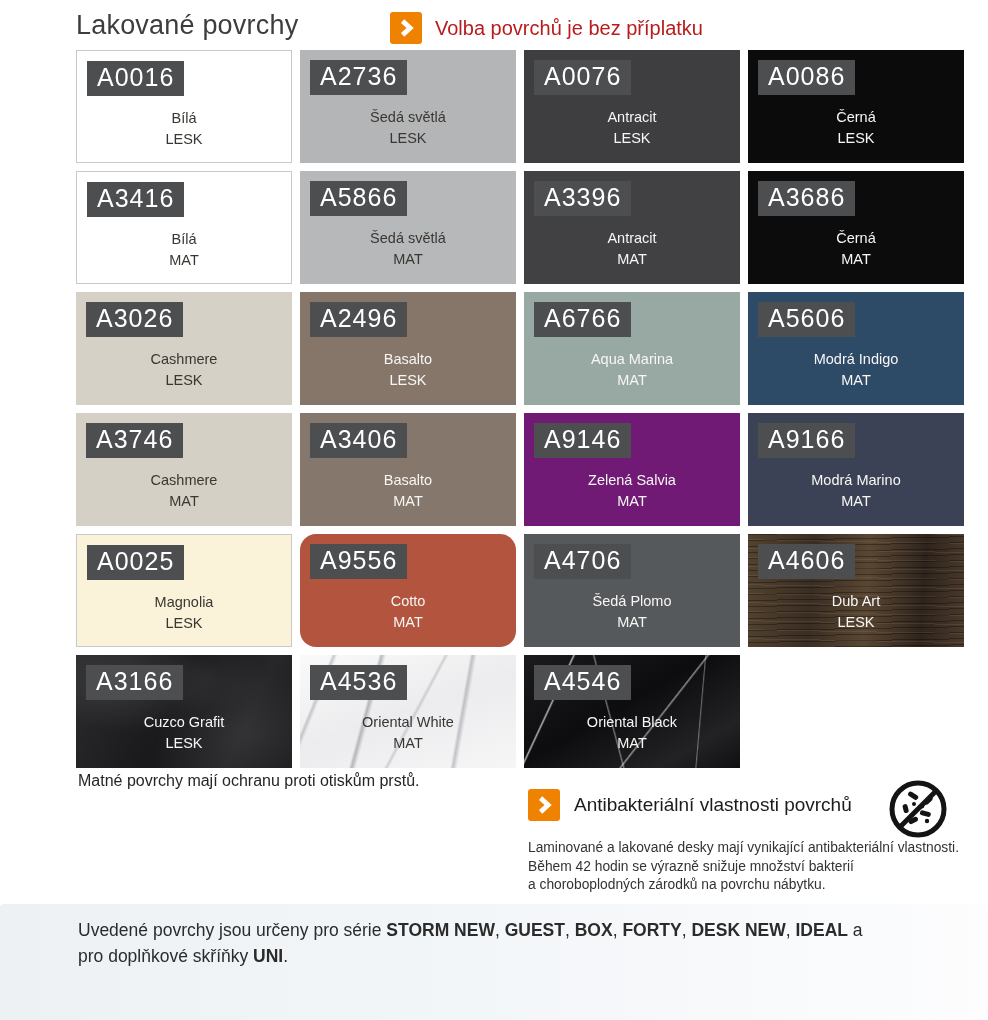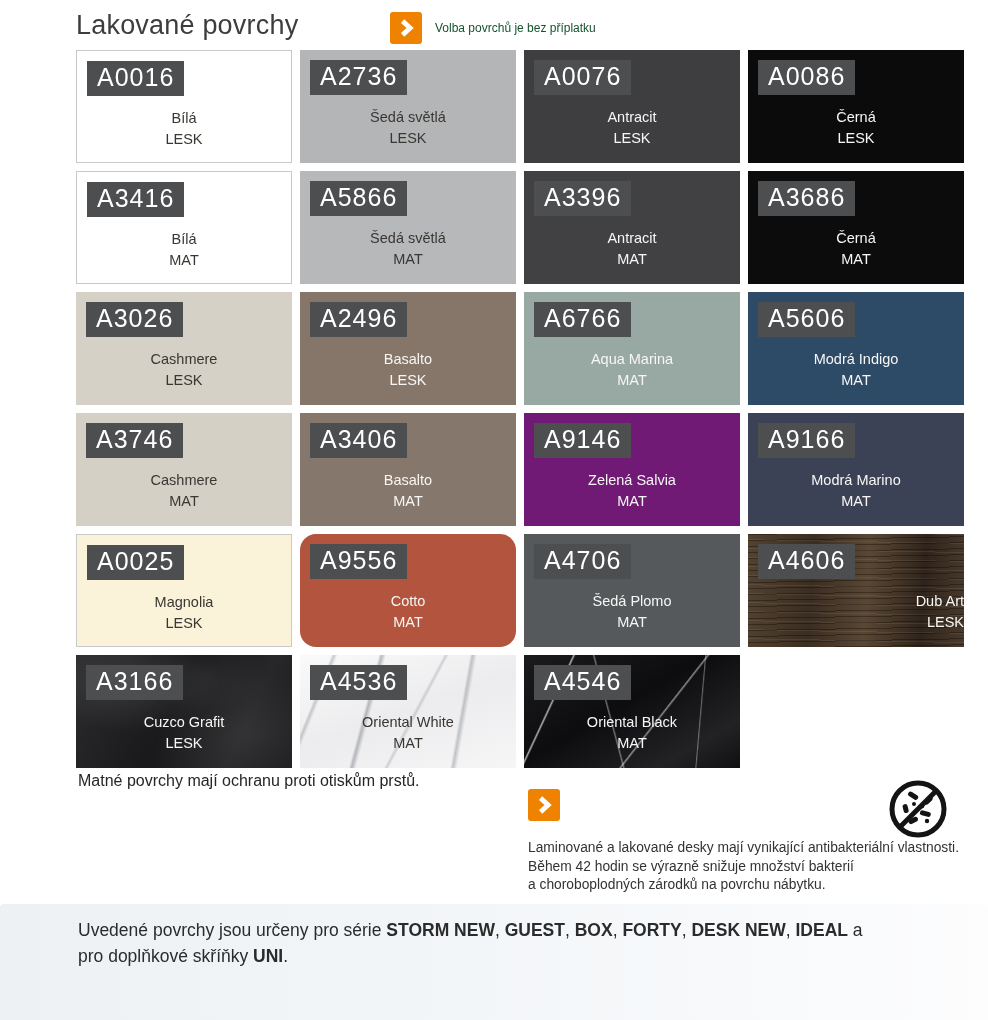--- a/index.html
+++ b/index.html
@@ -3,39 +3,39 @@
 <meta charset="utf-8">
 <style>
   html,body{margin:0;padding:0;background:#fff;}
   .page{position:relative;width:988px;height:1020px;background:#ffffff;overflow:hidden;
         font-family:"Liberation Sans",sans-serif;color:#262626;}
 
   
   .page-title{position:absolute;left:76px;top:10px;font-size:27px;font-weight:400;color:#3d3d3d;letter-spacing:0.2px;}
   .top-note{position:absolute;left:390px;top:12px;display:flex;align-items:center;gap:13px;}
   .arrow-badge{width:32px;height:32px;background:#ef8201;border-radius:3px;display:flex;align-items:center;justify-content:center;flex:0 0 auto;}
-  .top-note-text{font-size:12px;color:#14532d;}
+  .top-note-text{font-size:20px;color:#b91c1c;}
 
   
   .grid{position:absolute;left:76px;top:50px;display:grid;grid-template-columns:repeat(4,216px);
         grid-auto-rows:113px;column-gap:8px;row-gap:8px;}
   .cell{position:relative;box-sizing:border-box;text-align:center;}
   .cell.bordered{border:1px solid #c9c9c9;}
   .code-badge{position:absolute;left:10px;top:10px;background:#4d4e50;color:#ffffff;
               font-size:25px;letter-spacing:1px;padding:4px 10px 6px 10px;line-height:1;}
   .swatch-name{position:absolute;left:0;right:0;top:57px;font-size:14.5px;line-height:20px;}
   .swatch-finish{position:absolute;left:0;right:0;top:78px;font-size:14.5px;line-height:20px;}
   .cell.t-dark .swatch-name,.cell.t-dark .swatch-finish{color:#3a3733;}
   .cell.t-light .swatch-name,.cell.t-light .swatch-finish{color:#f7f6f4;}
 
   
   .tex-wood{background:
       repeating-linear-gradient(179deg, rgba(0,0,0,0.32) 0 1px, transparent 1px 6px),
       repeating-linear-gradient(181deg, rgba(255,255,255,0.07) 0 1px, transparent 1px 9px),
-      linear-gradient(94deg,#53422f,#3a2d22 30%,#5a4733 55%,#2f241c 80%,#4a3a2b); text-align: right;}
+      linear-gradient(94deg,#53422f,#3a2d22 30%,#5a4733 55%,#2f241c 80%,#4a3a2b);}
   .tex-grafit{background:
       radial-gradient(130px 70px at 25% 25%, rgba(255,255,255,0.10), transparent 70%),
       radial-gradient(150px 90px at 80% 70%, rgba(255,255,255,0.06), transparent 70%),
       radial-gradient(90px 50px at 60% 20%, rgba(255,255,255,0.05), transparent 70%),
       linear-gradient(115deg,#2c2c2e,#19191b 45%,#272729 75%,#1c1c1e);}
   .tex-marble-white{background:
       linear-gradient(112deg, transparent 12%, rgba(140,145,150,0.45) 13%, transparent 14.5%),
       linear-gradient(105deg, transparent 32%, rgba(120,126,132,0.5) 33.2%, transparent 35%),
       linear-gradient(118deg, transparent 52%, rgba(150,155,160,0.4) 53%, transparent 54%),
       linear-gradient(100deg, transparent 72%, rgba(130,136,142,0.45) 73.2%, transparent 75%),
@@ -196,20 +196,21 @@
     </div>
 
   <div class="matte-note">Matné povrchy mají ochranu proti otiskům prstů.</div>
 
   <div class="ab-head">
     <span class="arrow-badge">
       <svg width="22" height="22" viewBox="0 0 32 32">
           <polyline points="11,6 22,16 11,26" fill="none" stroke="#ffffff" stroke-width="7"></polyline>
         </svg>
     </span>
+    <span class="ab-head-text">Antibakteriální vlastnosti povrchů</span>
   </div>
 
   <div class="no-bacteria">
     <svg width="64" height="64" viewBox="0 0 64 64">
       <circle cx="32" cy="32" r="26" fill="none" stroke="#141414" stroke-width="5"></circle>
       <g fill="#141414">
         <rect x="22" y="16" width="11" height="5" rx="2.5" transform="rotate(32 27 18)"></rect>
         <rect x="37" y="21" width="10" height="5" rx="2.5" transform="rotate(-42 42 23)"></rect>
         <rect x="16" y="29" width="9" height="5" rx="2.5" transform="rotate(76 20 31)"></rect>
         <rect x="34" y="34" width="11" height="5" rx="2.5" transform="rotate(14 39 36)"></rect>

